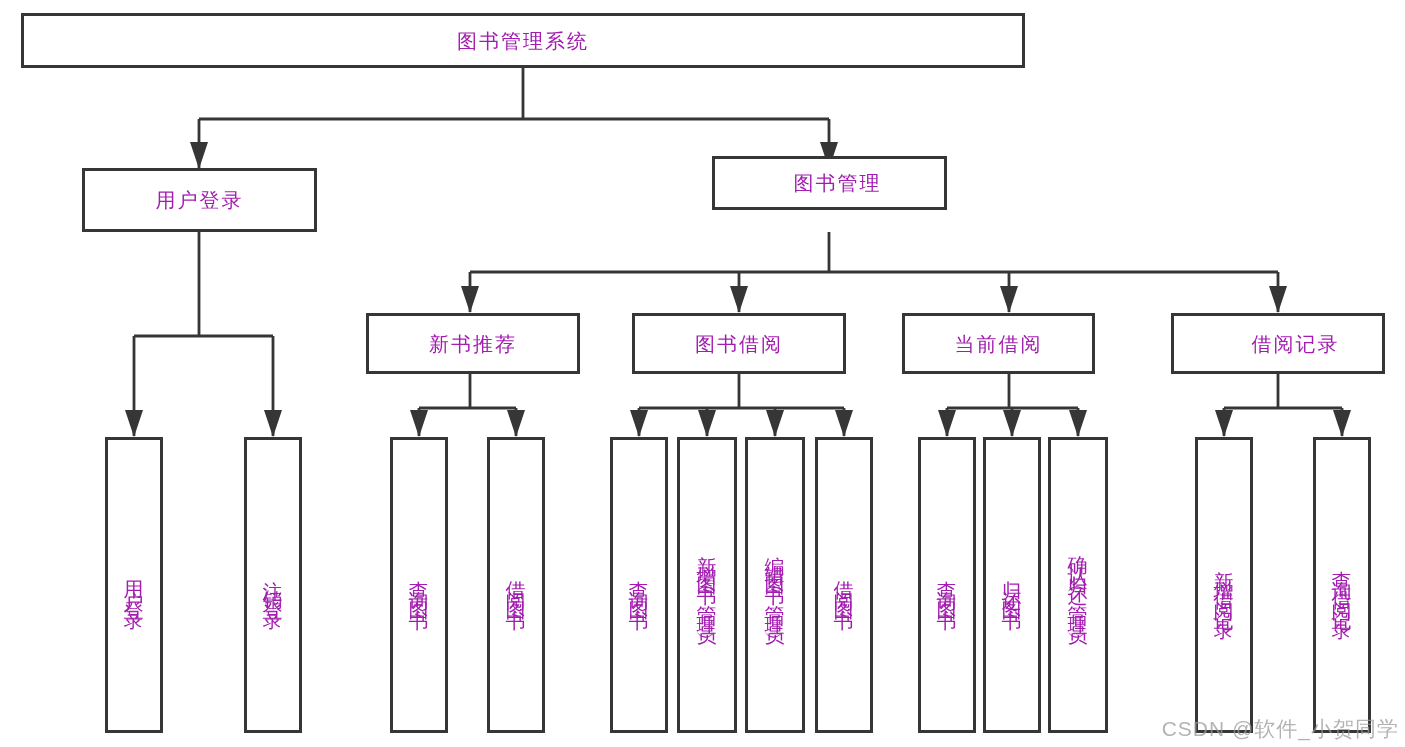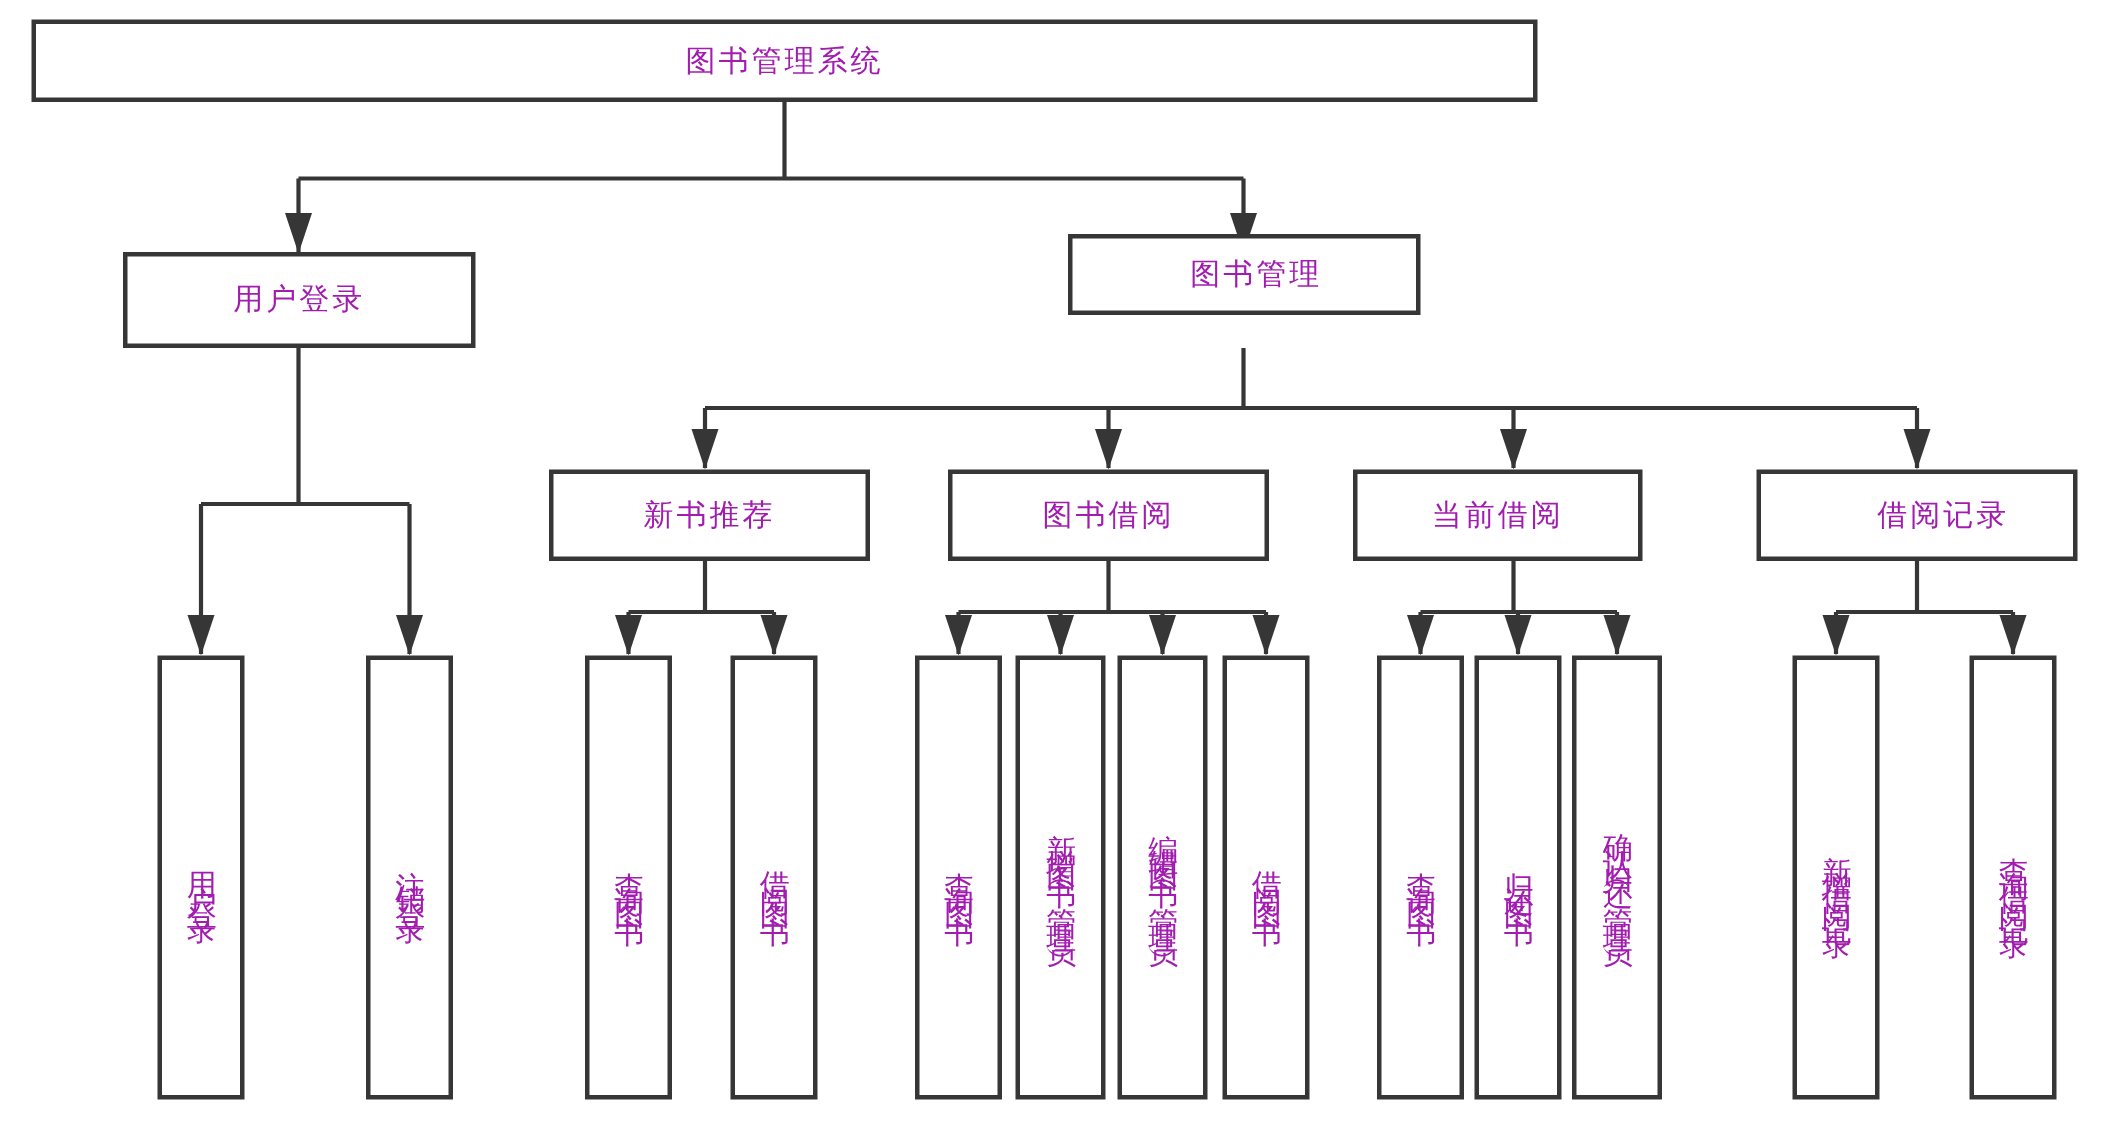--- a/index.html
+++ b/index.html
@@ -153,14 +153,15 @@
     <span>确认归还（管理员）</span>
   </div>
 
   <div class="node v" style="left:1195px; top:437px; width:58px; height:296px;">
     <span>新增借阅记录</span>
   </div>
   <div class="node v" style="left:1313px; top:437px; width:58px; height:296px;">
     <span>查询借阅记录</span>
   </div>
 
+  <div class="watermark">CSDN @软件_小贺同学</div>
 
 </div>
 
 </body></html>

